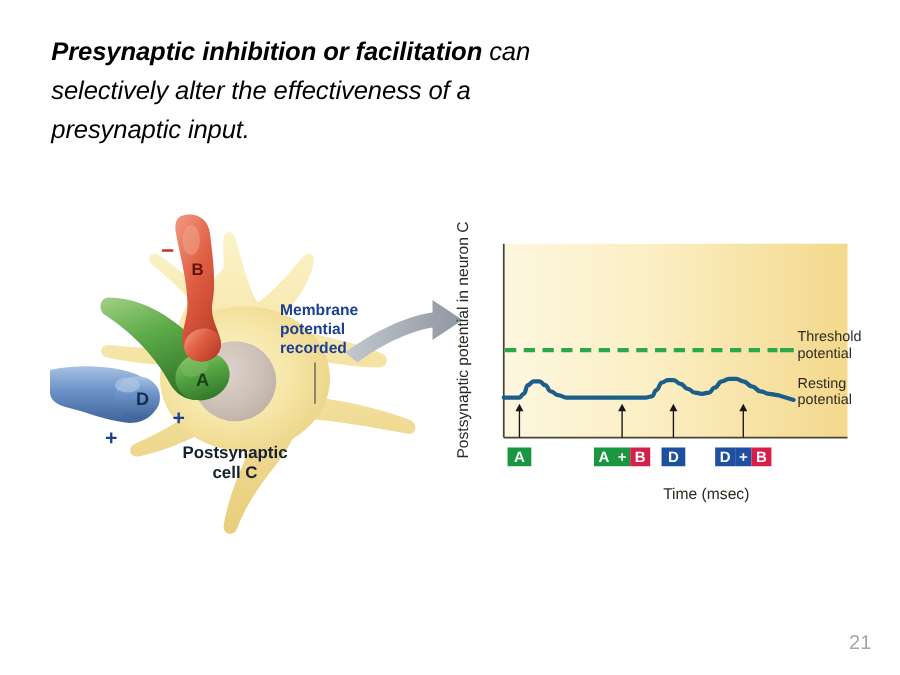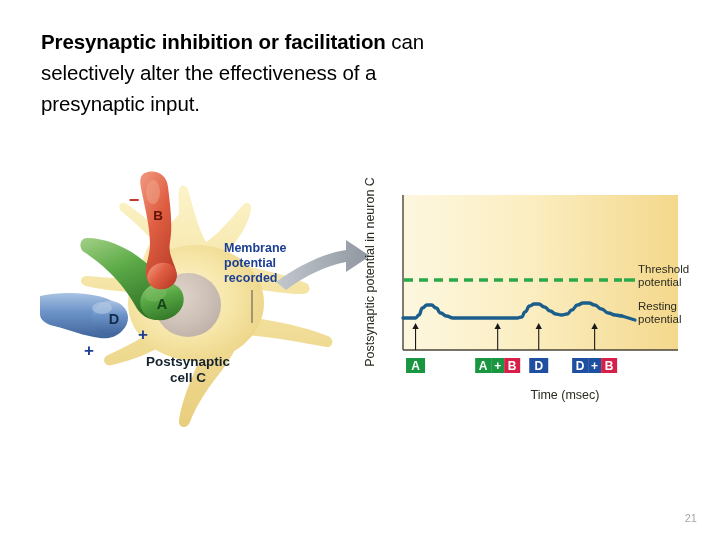--- a/index.html
+++ b/index.html
@@ -18,20 +18,21 @@
   
   #slide-title {
     position: absolute;
     left: 41px;
     top: 26px;
     width: 400px;
     font-size: 20.5px;
     line-height: 31px;
     color: #000000;
     letter-spacing: -0.1px;
+    font-style: italic;
   }
   #slide-title .bold { font-weight: bold; }
 
   
   #figure {
     position: absolute;
     left: 0;
     top: 170px;
     width: 720px;
     height: 280px;
@@ -55,21 +56,21 @@
     width: 345px;
     height: 240px;
   }
   #chart svg { display: block; }
 
   
   #page-number {
     position: absolute;
     right: 23px;
     bottom: 16px;
-    font-size: 11px;
+    font-size: 16px;
     color: #a6a6a6;
   }
 
   .txt-label { font-family: "Liberation Sans", sans-serif; }
 </style>
 </head>
 <body>
 
 <div id="slide-title">
   <span class="bold">Presynaptic inhibition or facilitation</span><span> can selectively alter the effectiveness of a presynaptic input.</span>

